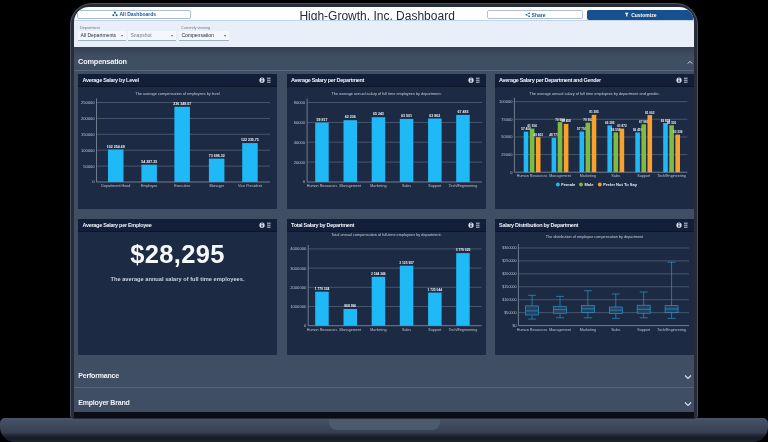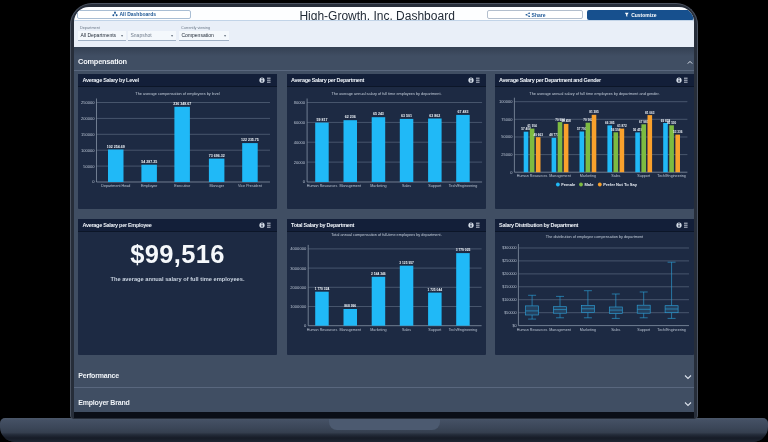--- a/index.html
+++ b/index.html
@@ -201,21 +201,21 @@
       </div>
       <div class="abs" style="left:4px;top:212.5px;width:199.0px;height:135.7px;background:#1d2a43;border-radius:1px">
         <div class="abs" style="left:0;top:0;width:100%;height:12.5px;background:#131f39;border-bottom:0.7px solid #0c1628"></div>
         <div class="abs" style="left:4.5px;top:3.2px;font-size:5.5px;font-weight:bold;letter-spacing:-0.3px;color:#eef3f9">Average Salary per Employee</div>
         <svg class="abs" style="left:181.0px;top:3.4px" width="12" height="6.4" viewBox="0 0 12 6.4">
       <circle cx="3" cy="3.2" r="2.6" fill="#d5dde8"></circle>
           <rect x="2.45" y="2.6" width="1.1" height="2.4" rx="0.4" fill="#131f39"></rect>
           <circle cx="3" cy="1.6" r="0.62" fill="#131f39"></circle>
       <path d="M8 1.2 H11.6 M8 3.2 H11.6 M8 5.2 H11.6" stroke="#d5dde8" stroke-width="0.9"></path>
         </svg>
-        <div class="abs" style="left:0;top:20.5px;width:100%;text-align:center;font-size:25.5px;font-weight:bold;color:#f5f8fb;letter-spacing:0.3px">$99,516</div>
+        <div class="abs" style="left:0;top:20.5px;width:100%;text-align:center;font-size:25.5px;font-weight:bold;color:#f5f8fb;letter-spacing:0.3px">$28,295</div>
         <div class="abs" style="left:0;top:56.5px;width:100%;text-align:center;font-size:5.7px;font-weight:bold;color:#c9d3e0">The average annual salary of full time employees.</div>
       </div>
       <div class="abs" style="left:212.60000000000002px;top:212.5px;width:199.0px;height:135.7px;background:#1d2a43;border-radius:1px">
         <div class="abs" style="left:0;top:0;width:100%;height:12.5px;background:#131f39;border-bottom:0.7px solid #0c1628"></div>
         <div class="abs" style="left:4.5px;top:3.2px;font-size:5.5px;font-weight:bold;letter-spacing:-0.3px;color:#eef3f9">Total Salary by Department</div>
         <svg class="abs" style="left:181.0px;top:3.4px" width="12" height="6.4" viewBox="0 0 12 6.4">
       <circle cx="3" cy="3.2" r="2.6" fill="#d5dde8"></circle>
           <rect x="2.45" y="2.6" width="1.1" height="2.4" rx="0.4" fill="#131f39"></rect>
           <circle cx="3" cy="1.6" r="0.62" fill="#131f39"></circle>
       <path d="M8 1.2 H11.6 M8 3.2 H11.6 M8 5.2 H11.6" stroke="#d5dde8" stroke-width="0.9"></path>

